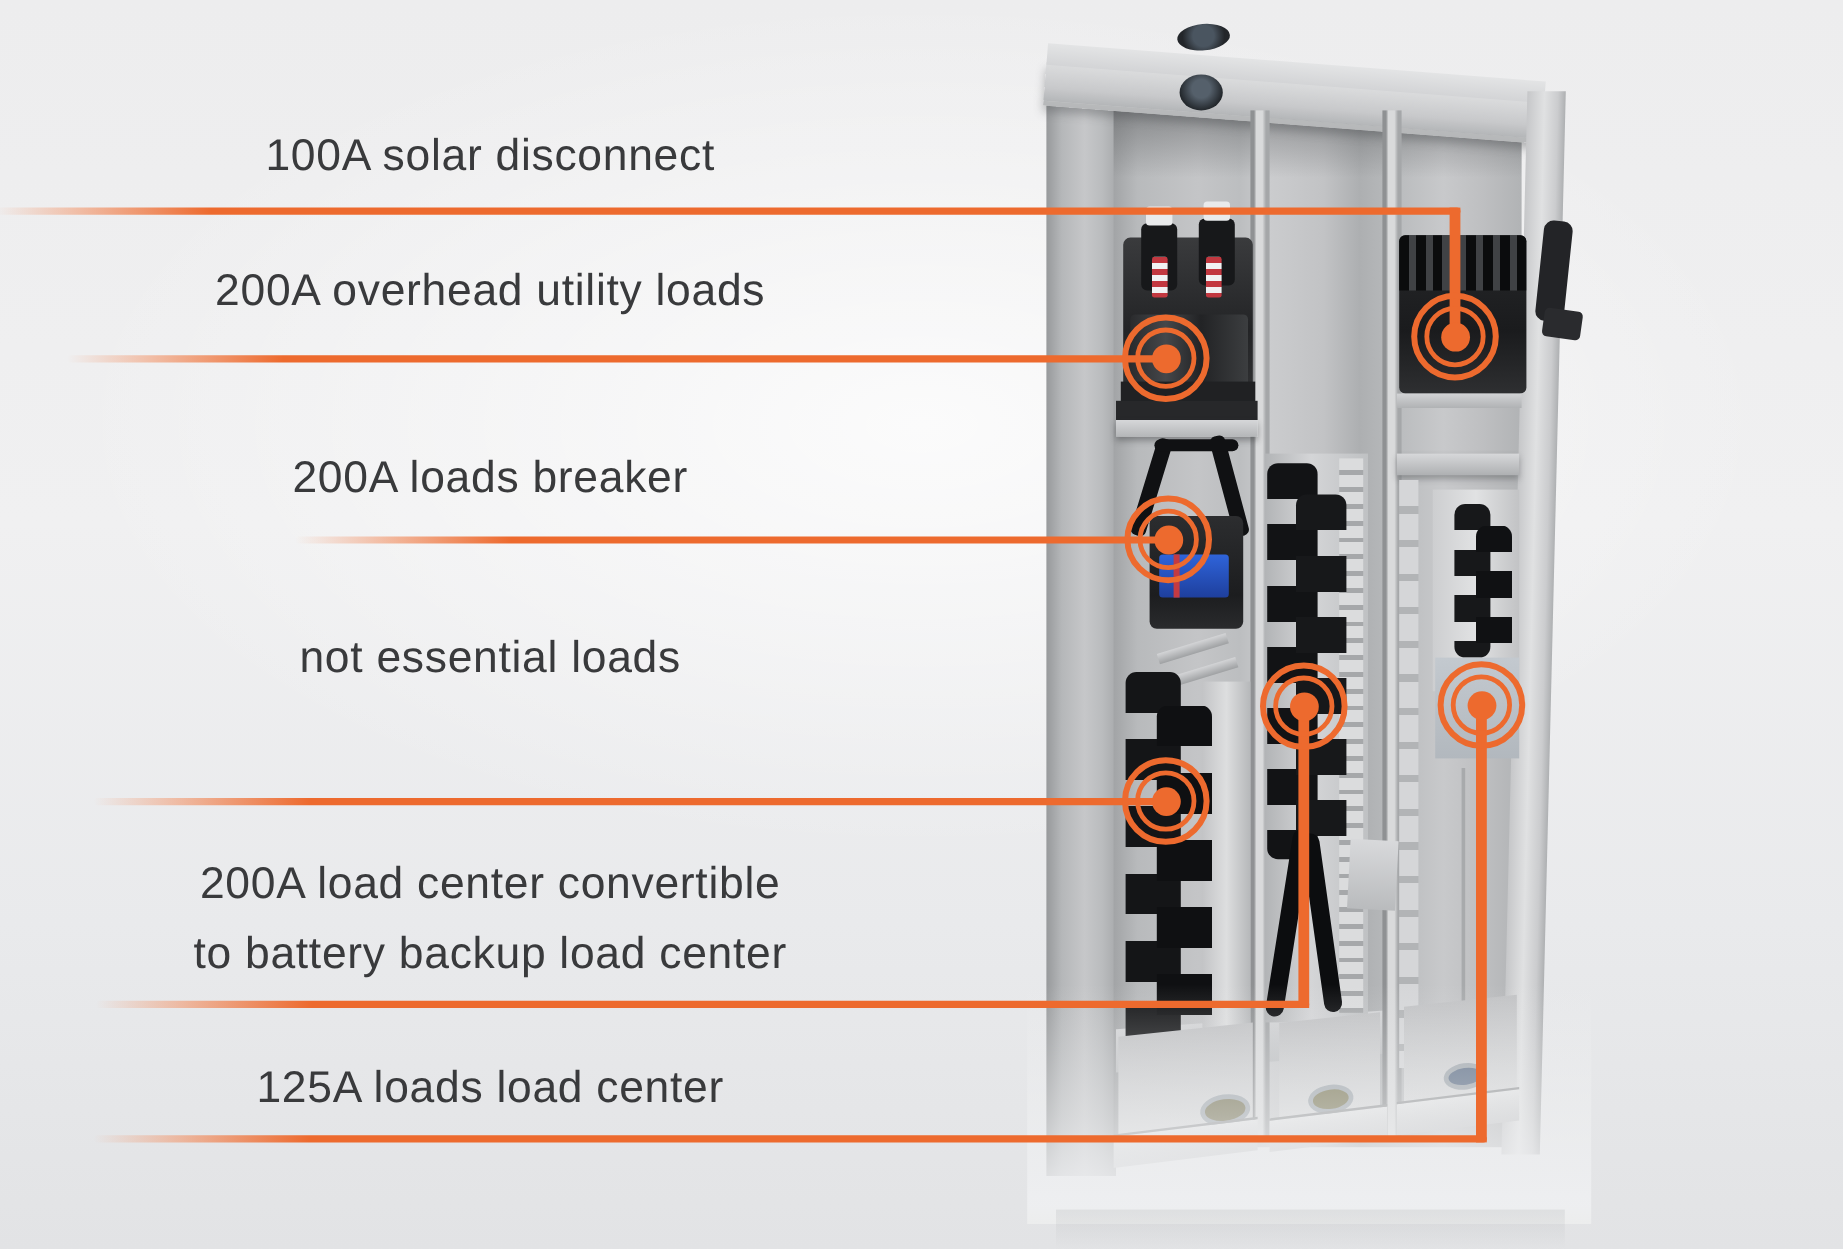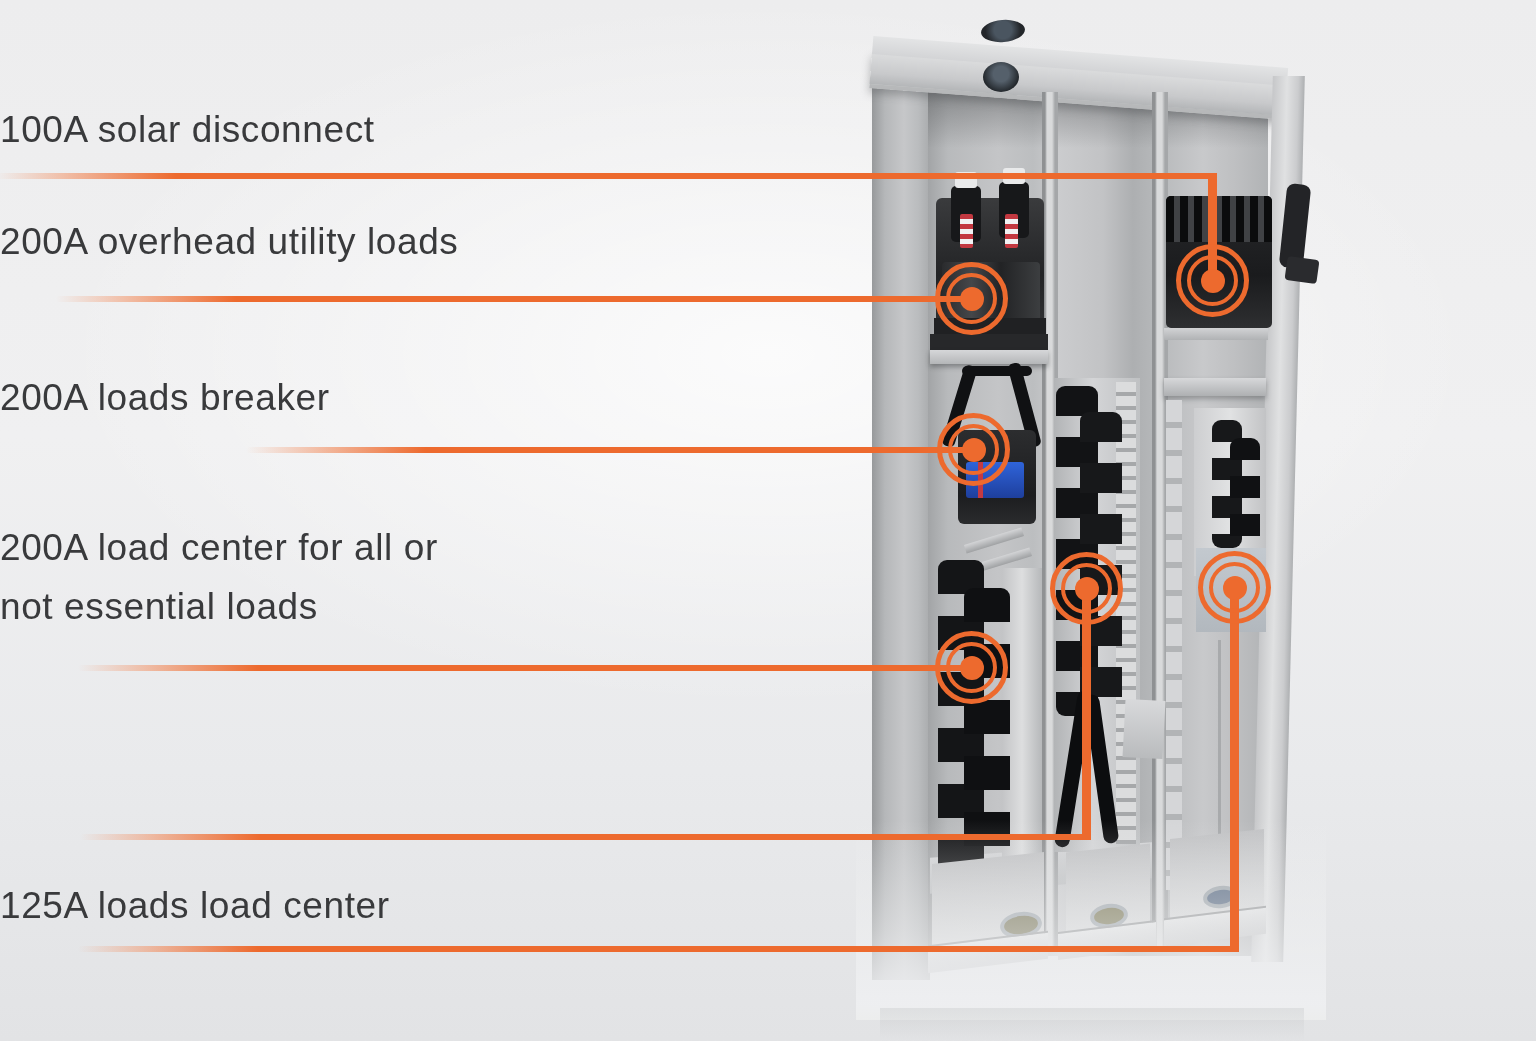--- a/index.html
+++ b/index.html
@@ -6,21 +6,21 @@
   html,body { width:1536px; height:1041px; overflow:hidden; }
   body { font-family:"Liberation Sans","DejaVu Sans",sans-serif; background:#ededee; }
   #canvas { position:relative; width:1536px; height:1041px; overflow:hidden;
     background:
       radial-gradient(75% 55% at 50% 34%, rgba(255,255,255,0.75), rgba(255,255,255,0) 62%),
       linear-gradient(180deg,#ededee 0%, #f0f0f1 42%, #e9eaec 74%, #e2e3e5 100%);
   }
   .abs { position:absolute; }
 
   
-  .lbl { position:absolute; left:0; width:817px; text-align:left;
+  .lbl { position:absolute; left:0; width:817px; text-align:center;
          font-size:37px; line-height:59px; letter-spacing:0.6px;
          color:var(--label-text-color,#393a3c); font-weight:500; white-space:nowrap; }
 
   
   .hline { position:absolute; height:6px; border-radius:3px;
     background:linear-gradient(90deg, rgba(237,106,46,0) 0px, rgba(242,147,103,0.55) 70px,
                var(--accent-color,#ed6a2e) 180px, var(--accent-color,#ed6a2e) 100%); }
   .vline { position:absolute; width:9px; background:var(--accent-color,#ed6a2e); }
 
   
@@ -255,23 +255,24 @@
     <div class="lbl" style="top:100px;">
       <div>100A solar disconnect</div>
     </div>
     <div class="lbl" style="top:212px;">
       <div>200A overhead utility loads</div>
     </div>
     <div class="lbl" style="top:368px;">
       <div>200A loads breaker</div>
     </div>
     <div class="lbl" style="top:518px;">
-      <div>200A load center for all or</div>
       <div>not essential loads</div>
     </div>
     <div class="lbl" style="top:706px;">
+      <div>200A load center convertible</div>
+      <div>to battery backup load center</div>
     </div>
     <div class="lbl" style="top:876px;">
       <div>125A loads load center</div>
     </div>
   </div>
 
 </div>
 
 </body></html>

